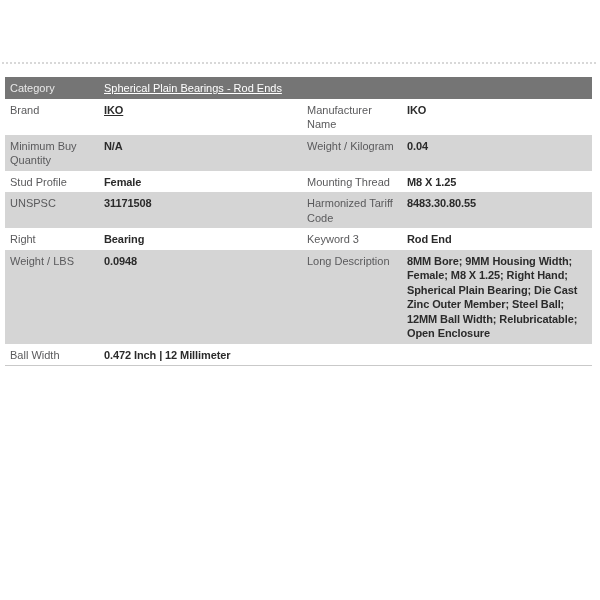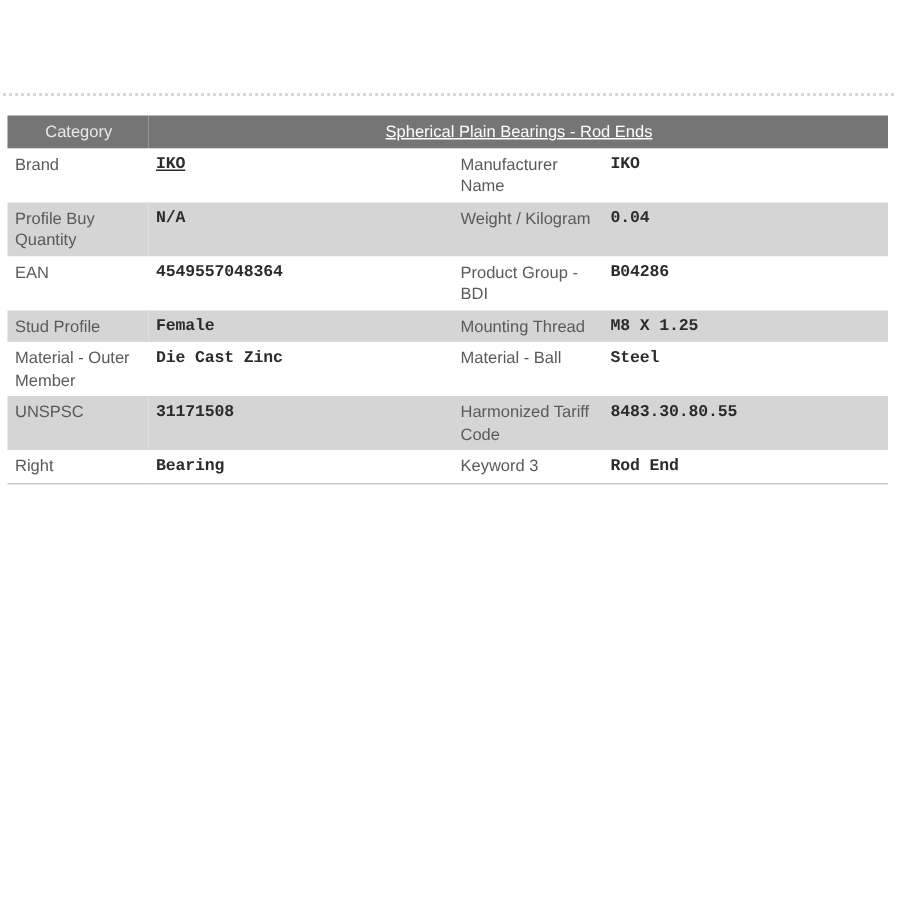--- a/index.html
+++ b/index.html
@@ -28,35 +28,33 @@
     padding: 4px 4px 3px 5px;
     overflow-wrap: break-word;
   }
   col.c-l1 { width: 94px; }
   col.c-v1 { width: 203px; }
   col.c-l2 { width: 100px; }
   col.c-v2 { width: 190px; }
   tr.cat-row td {
     background: #757575;
     color: #e9e9e9;
-    text-align: center;
   }
   tr.cat-row td.cat-value a {
     color: #ffffff;
     font-weight: normal;
     text-decoration: underline;
   }
   tbody tr:nth-child(even) td { background: #d5d5d5; }
   tbody tr:nth-child(odd) td { background: #ffffff; }
   td.lbl { color: #5a5a5c; }
   td.val {
     color: #2b2b2b;
     font-weight: bold;
     letter-spacing: -0.1px;
-    font-family: Liberation Mono, monospace;
   }
   a.brand-link {
     color: #2b2b2b;
     font-weight: bold;
     text-decoration: underline;
   }
 </style>
 </head>
 <body>
 
@@ -76,49 +74,49 @@
     </tr>
   </thead>
   <tbody>
     <tr>
       <td class="lbl">Brand</td>
       <td class="val"><a href="#" class="brand-link">IKO</a></td>
       <td class="lbl">Manufacturer Name</td>
       <td class="val">IKO</td>
     </tr>
     <tr>
-      <td class="lbl">Profile Buy Quantity</td>
+      <td class="lbl">Minimum Buy Quantity</td>
       <td class="val">N/A</td>
       <td class="lbl">Weight / Kilogram</td>
       <td class="val">0.04</td>
-    </tr>
-    <tr>
-      <td class="lbl">EAN</td>
-      <td class="val">4549557048364</td>
-      <td class="lbl">Product Group - BDI</td>
-      <td class="val">B04286</td>
     </tr>
     <tr>
       <td class="lbl">Stud Profile</td>
       <td class="val">Female</td>
       <td class="lbl">Mounting Thread</td>
       <td class="val">M8 X 1.25</td>
-    </tr>
-    <tr>
-      <td class="lbl">Material - Outer Member</td>
-      <td class="val">Die Cast Zinc</td>
-      <td class="lbl">Material - Ball</td>
-      <td class="val">Steel</td>
     </tr>
     <tr>
       <td class="lbl">UNSPSC</td>
       <td class="val">31171508</td>
       <td class="lbl">Harmonized Tariff Code</td>
       <td class="val">8483.30.80.55</td>
     </tr>
     <tr>
       <td class="lbl">Right</td>
       <td class="val">Bearing</td>
       <td class="lbl">Keyword 3</td>
       <td class="val">Rod End</td>
     </tr>
+    <tr>
+      <td class="lbl">Weight / LBS</td>
+      <td class="val">0.0948</td>
+      <td class="lbl">Long Description</td>
+      <td class="val">8MM Bore; 9MM Housing Width; Female; M8 X 1.25; Right Hand; Spherical Plain Bearing; Die Cast Zinc Outer Member; Steel Ball; 12MM Ball Width; Relubricatable; Open Enclosure</td>
+    </tr>
+    <tr>
+      <td class="lbl">Ball Width</td>
+      <td class="val">0.472 Inch | 12 Millimeter</td>
+      <td class="lbl"></td>
+      <td class="val"></td>
+    </tr>
   </tbody>
 </table>
 
 </body></html>

